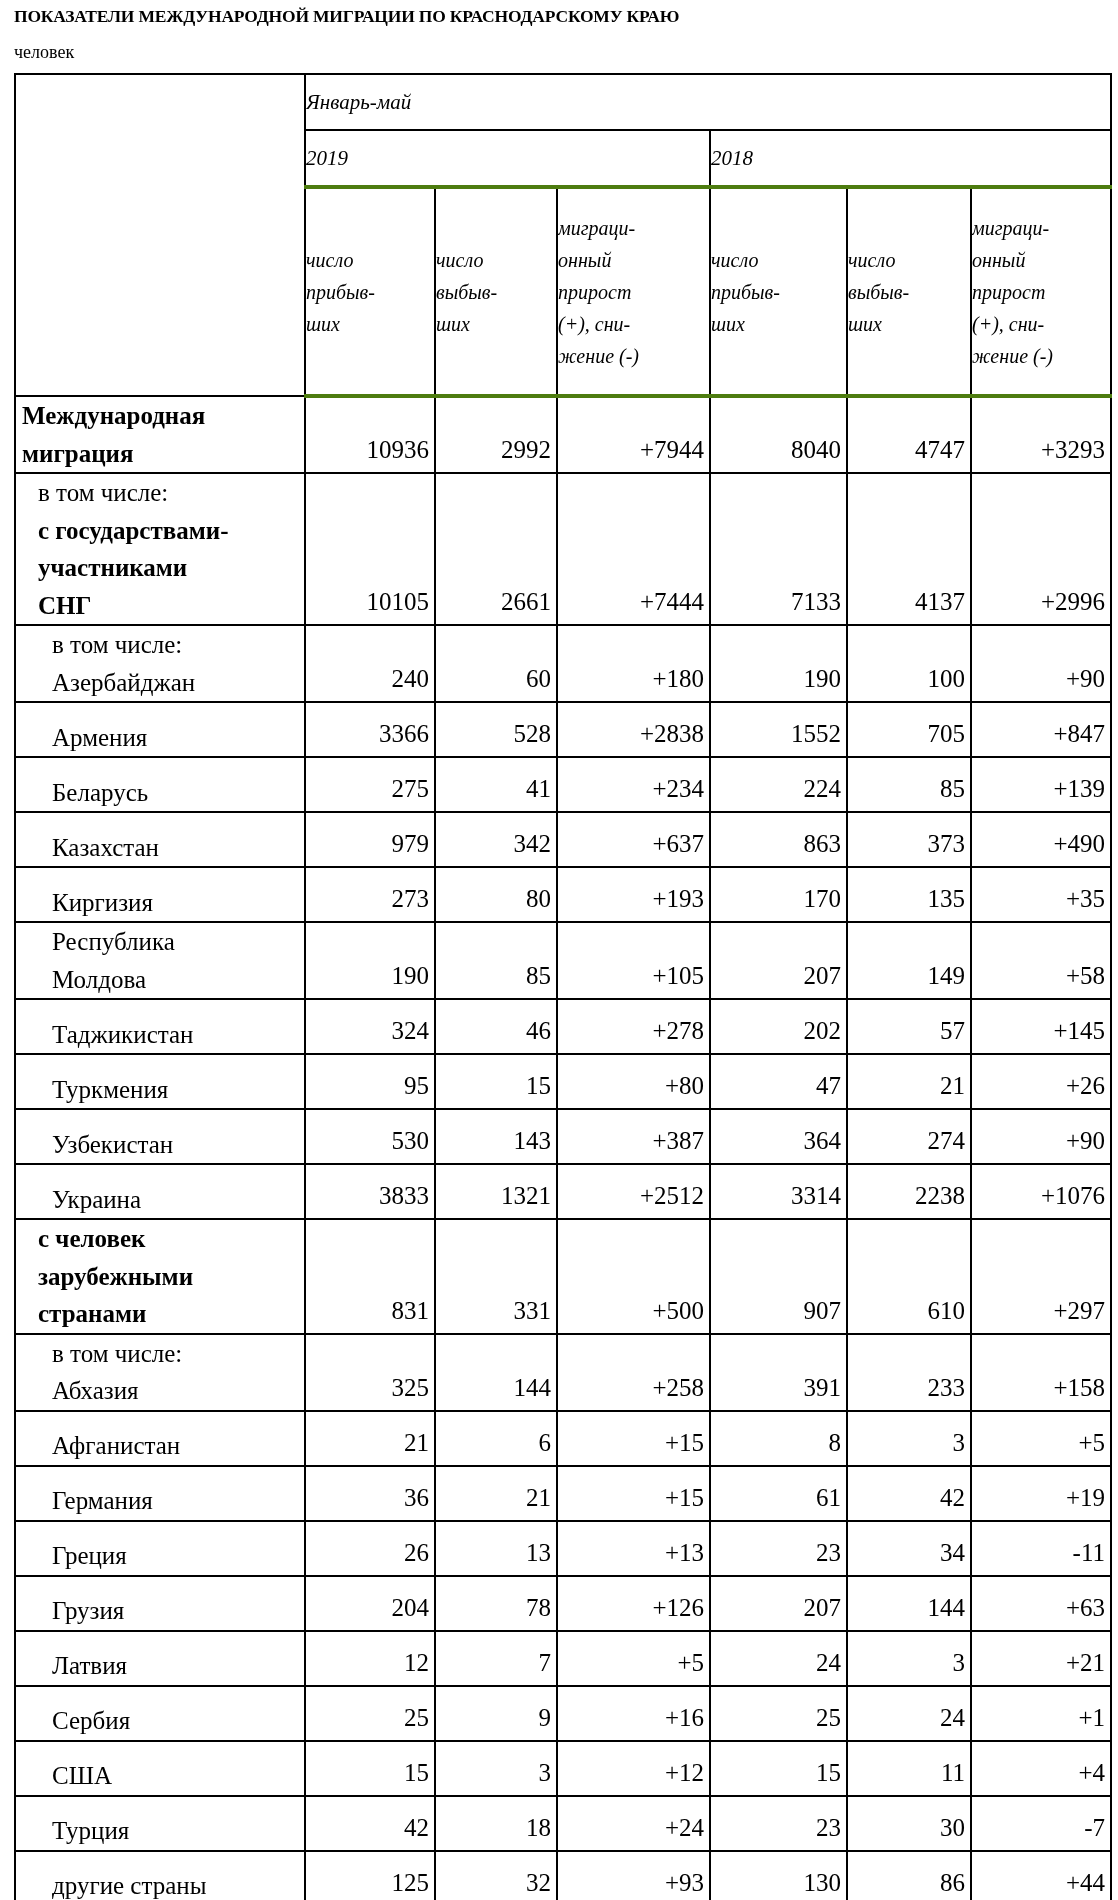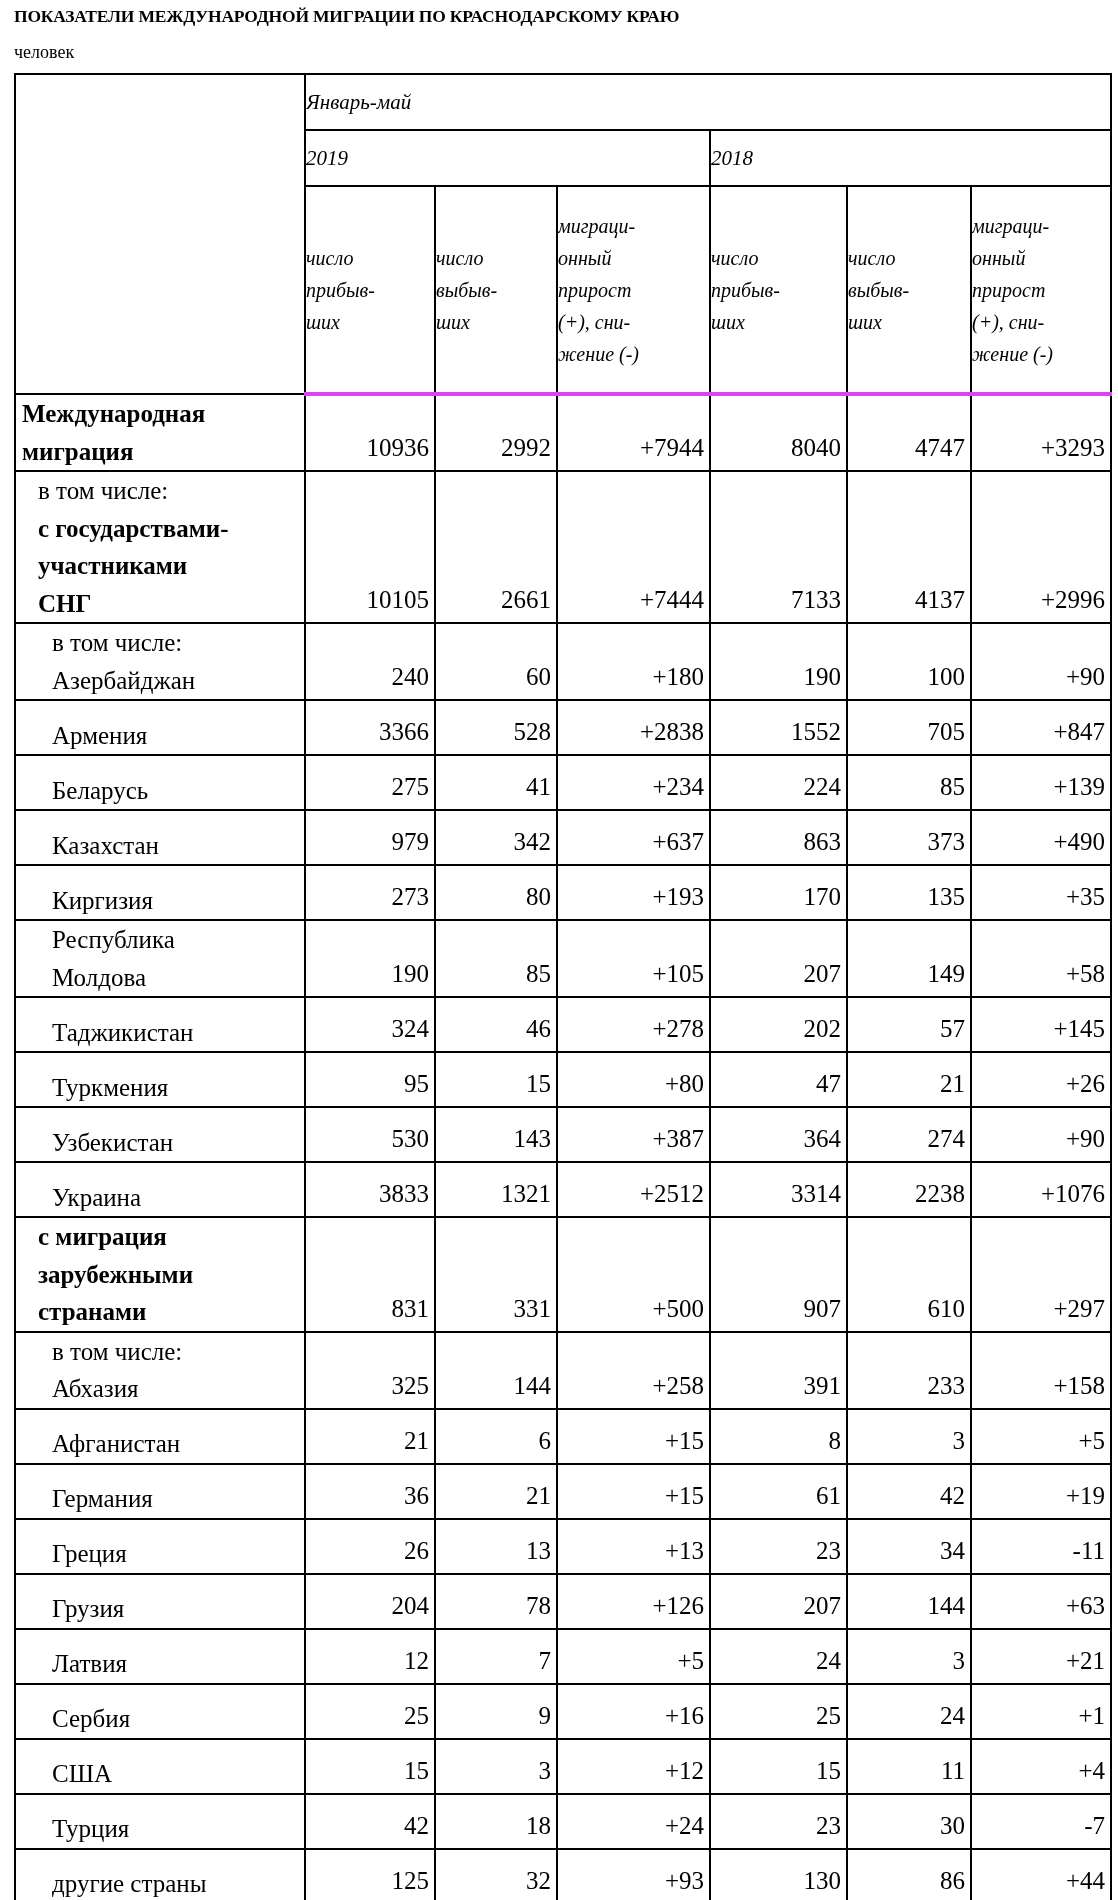--- a/index.html
+++ b/index.html
@@ -3,23 +3,23 @@
 <meta charset="utf-8">
 <style>
   html, body { margin:0; padding:0; background:#ffffff; }
   body { width:1118px; height:1900px; position:relative; overflow:hidden;
          font-family:"Liberation Serif", "DejaVu Serif", serif; color:#000; }
   .title { position:absolute; left:14px; top:6px; font-size:17.5px; font-weight:bold; letter-spacing:-0.2px; white-space:nowrap; }
   .unit { position:absolute; left:14px; top:42px; font-size:18px; }
   table { position:absolute; left:14px; top:73px; border-collapse:collapse; table-layout:fixed; width:1096px; }
   td, th { border:2px solid #000; padding:0; font-weight:normal; }
   .hdr-top td { height:54px; }
-  .hdr-top2 td { height:54px; border-bottom:1px solid #4d7c0f; }
+  .hdr-top2 td { height:54px; border-bottom:4px solid #4d7c0f; }
   .hdr-italic { font-style:italic; font-size:21px; text-align:left; }
-  .sub td { height:205px; border-bottom:4px solid #d946ef; }
+  .sub td { height:205px; border-bottom:4px solid #4d7c0f; }
   .sub .hdr-italic { line-height:32px; font-size:20px; vertical-align:middle; }
   .num { text-align:right; vertical-align:bottom; font-size:25px; padding-right:5px; padding-bottom:8px; }
   .lbl { vertical-align:bottom; font-size:25px; line-height:37.5px; }
   .ind1 { padding-left:22px; }
   .ind2 { padding-left:36px; }
   .lvl0 { padding-left:6px; }
   tr.r td { height:45px; }
   tr.thick-bottom td { border-bottom:4px solid #000; }
   .sub-line { display:block; }
 </style>
@@ -217,21 +217,21 @@
         </td>
         <td class="num">3833</td>
         <td class="num">1321</td>
         <td class="num">+2512</td>
         <td class="num">3314</td>
         <td class="num">2238</td>
         <td class="num">+1076</td>
       </tr>
       <tr class="r">
         <td class="lbl ind1">
-          <span class="sub-line" style="font-weight: bold;">с миграция</span>
+          <span class="sub-line" style="font-weight: bold;">с человек</span>
           <span class="sub-line" style="font-weight: bold;">зарубежными</span>
           <span class="sub-line" style="font-weight: bold;">странами</span>
         </td>
         <td class="num">831</td>
         <td class="num">331</td>
         <td class="num">+500</td>
         <td class="num">907</td>
         <td class="num">610</td>
         <td class="num">+297</td>
       </tr>

